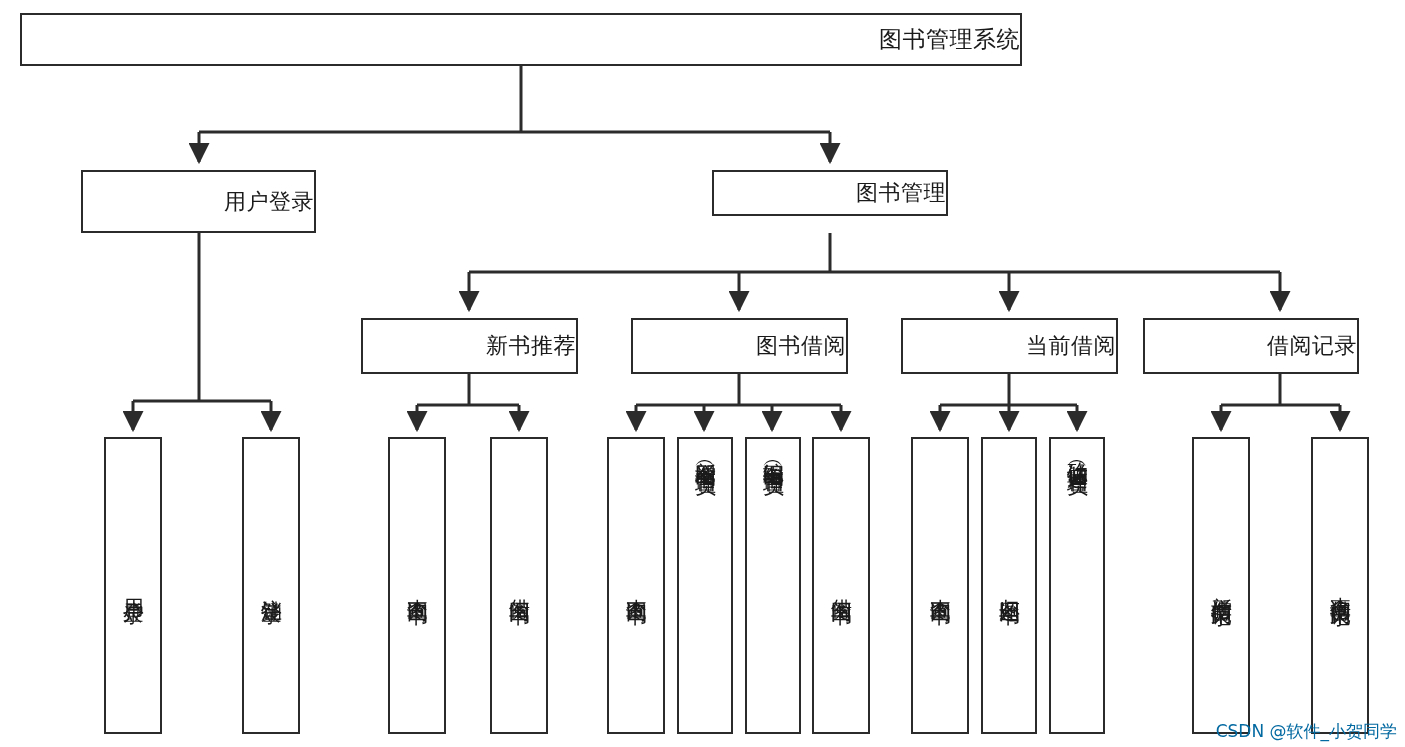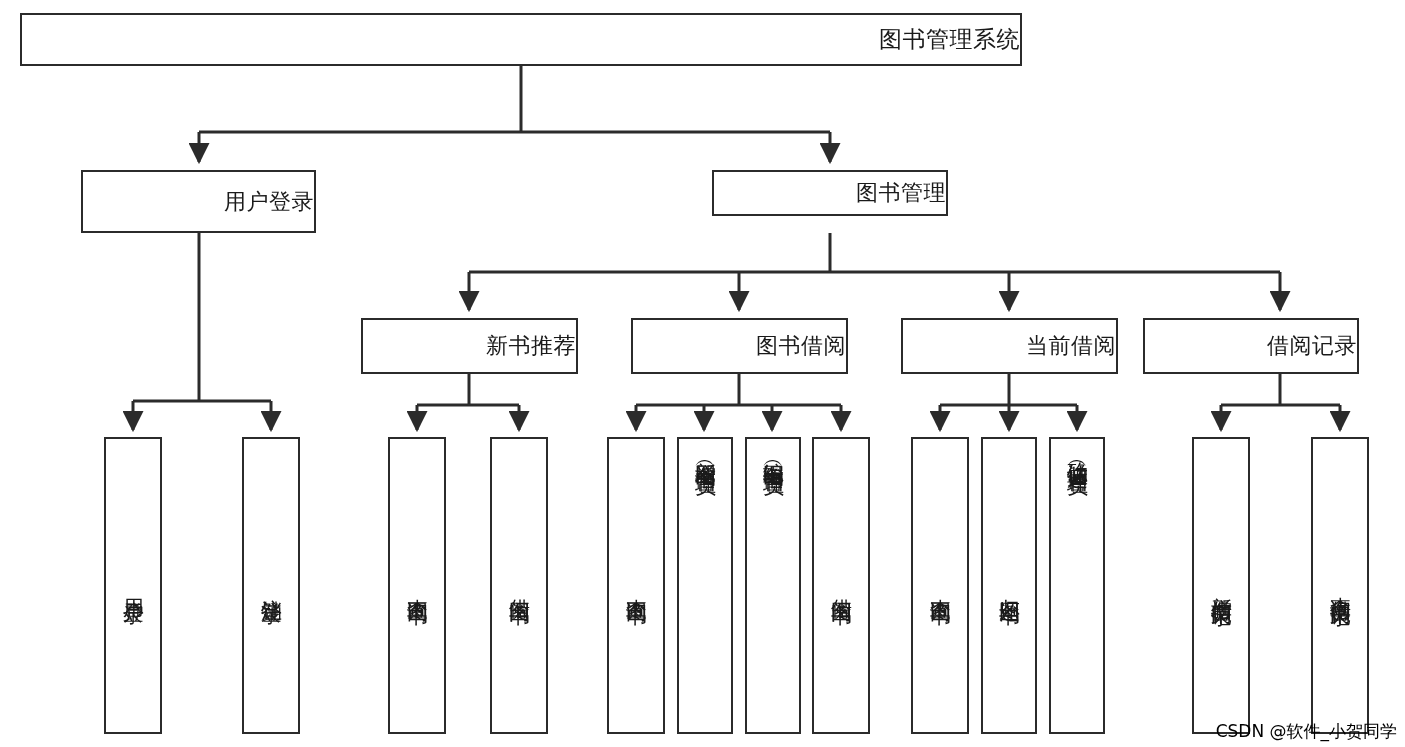--- a/index.html
+++ b/index.html
@@ -61,21 +61,21 @@
   }
   .node.vertical.centered {
     align-items: center;
     padding-top: 0;
   }
   #watermark {
     position: absolute;
     right: 8px;
     bottom: 4px;
     font-size: 17px;
-    color: #000000;
+    color: #0369a1;
     z-index: 5;
     white-space: nowrap;
     font-family: "DejaVu Sans", "Liberation Sans", sans-serif;
     margin-left: 24px;
   }
 </style>
 </head>
 <body>
 
 <div id="diagram-root">

